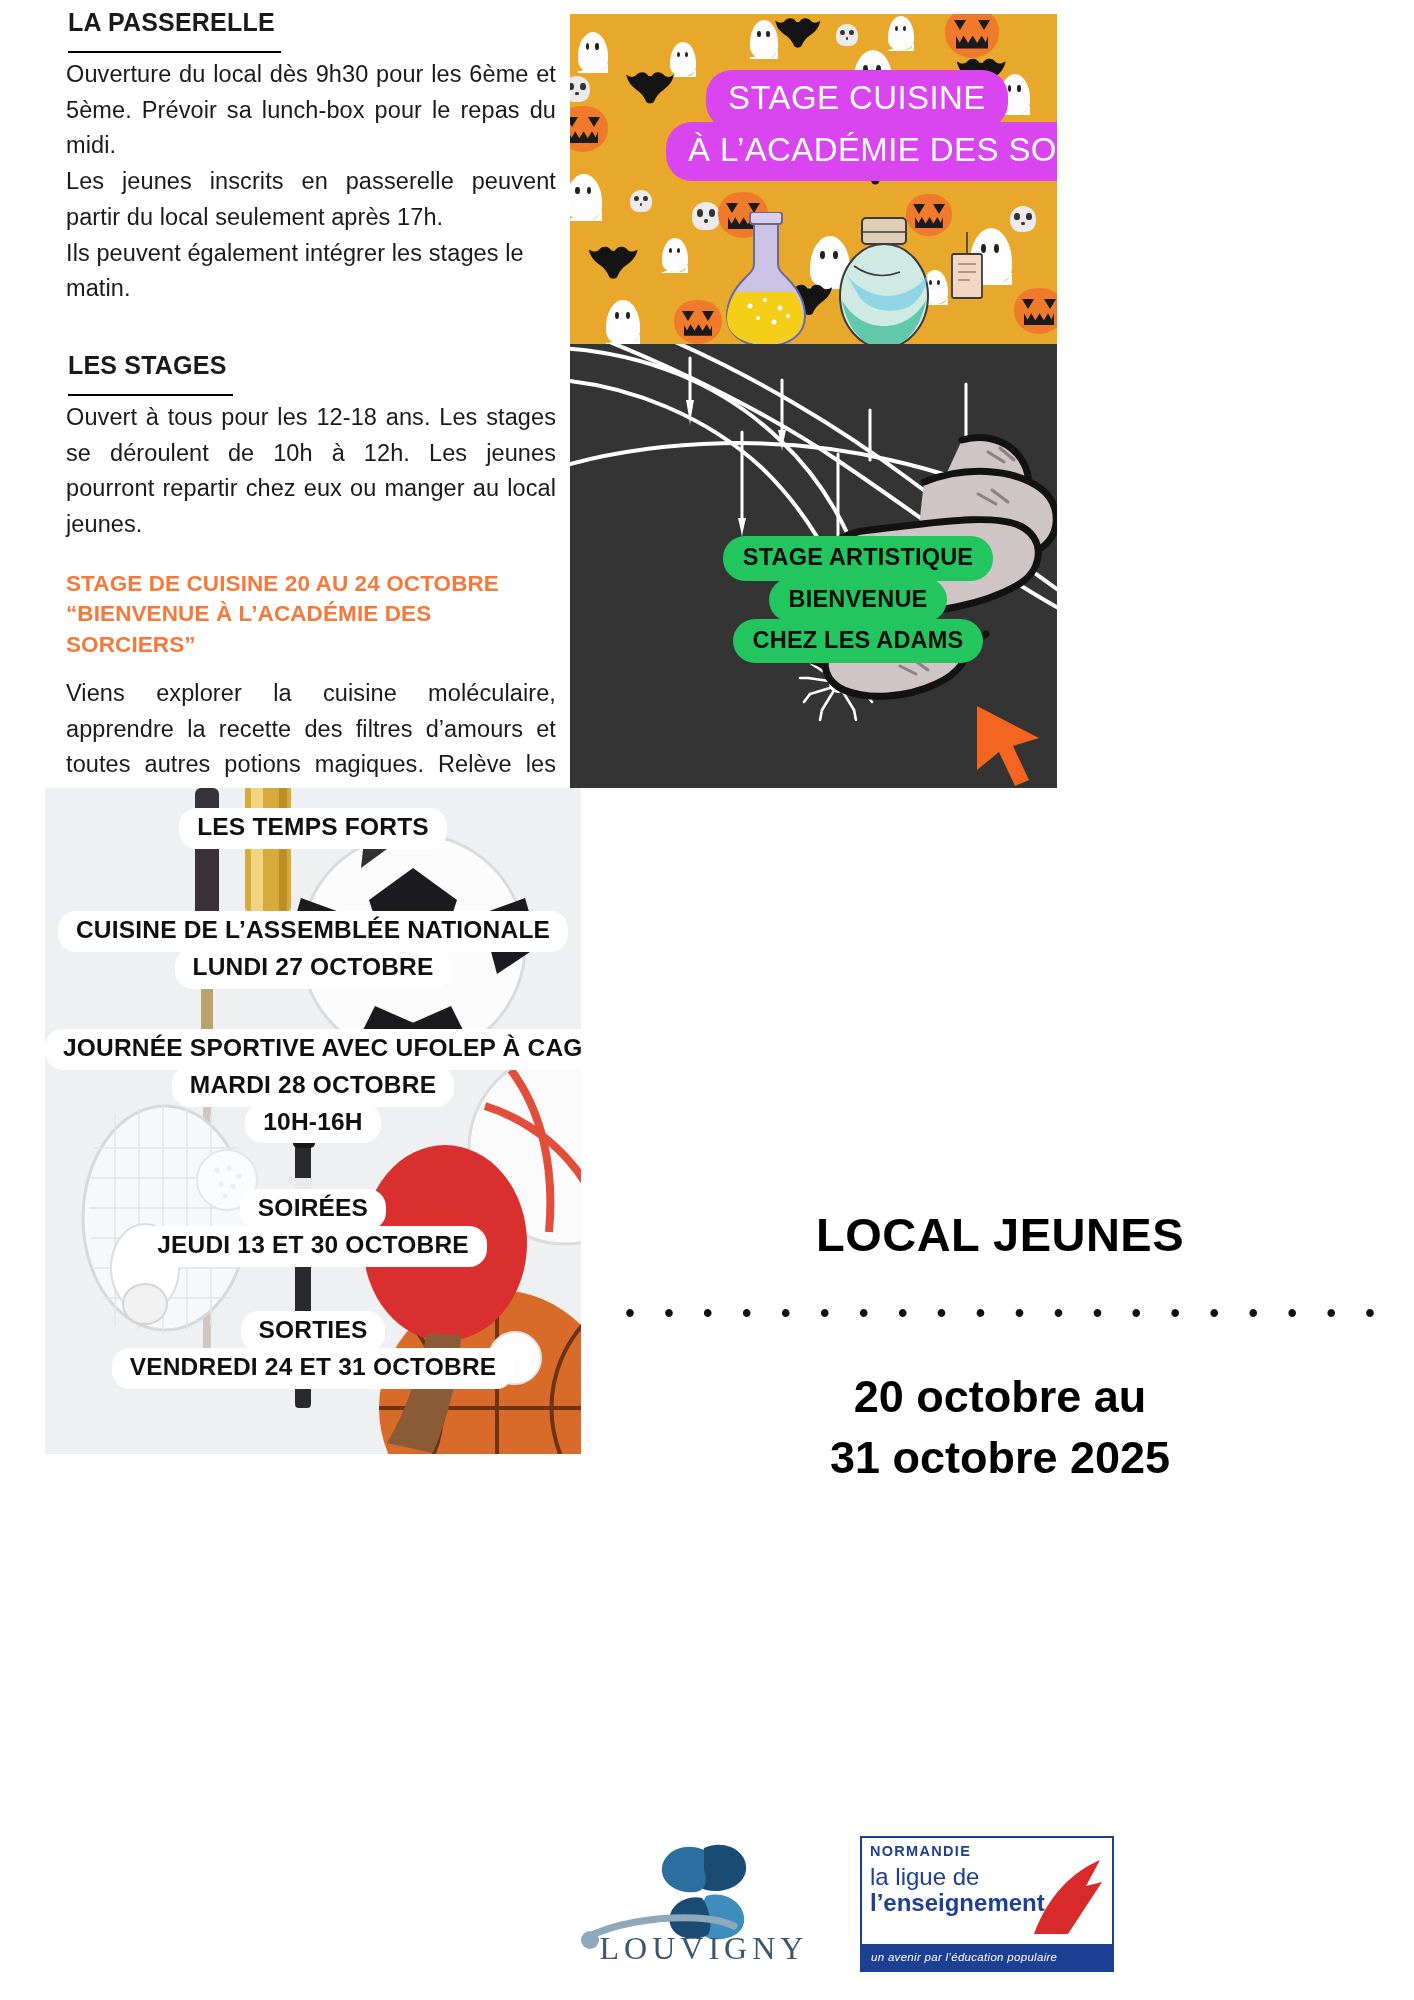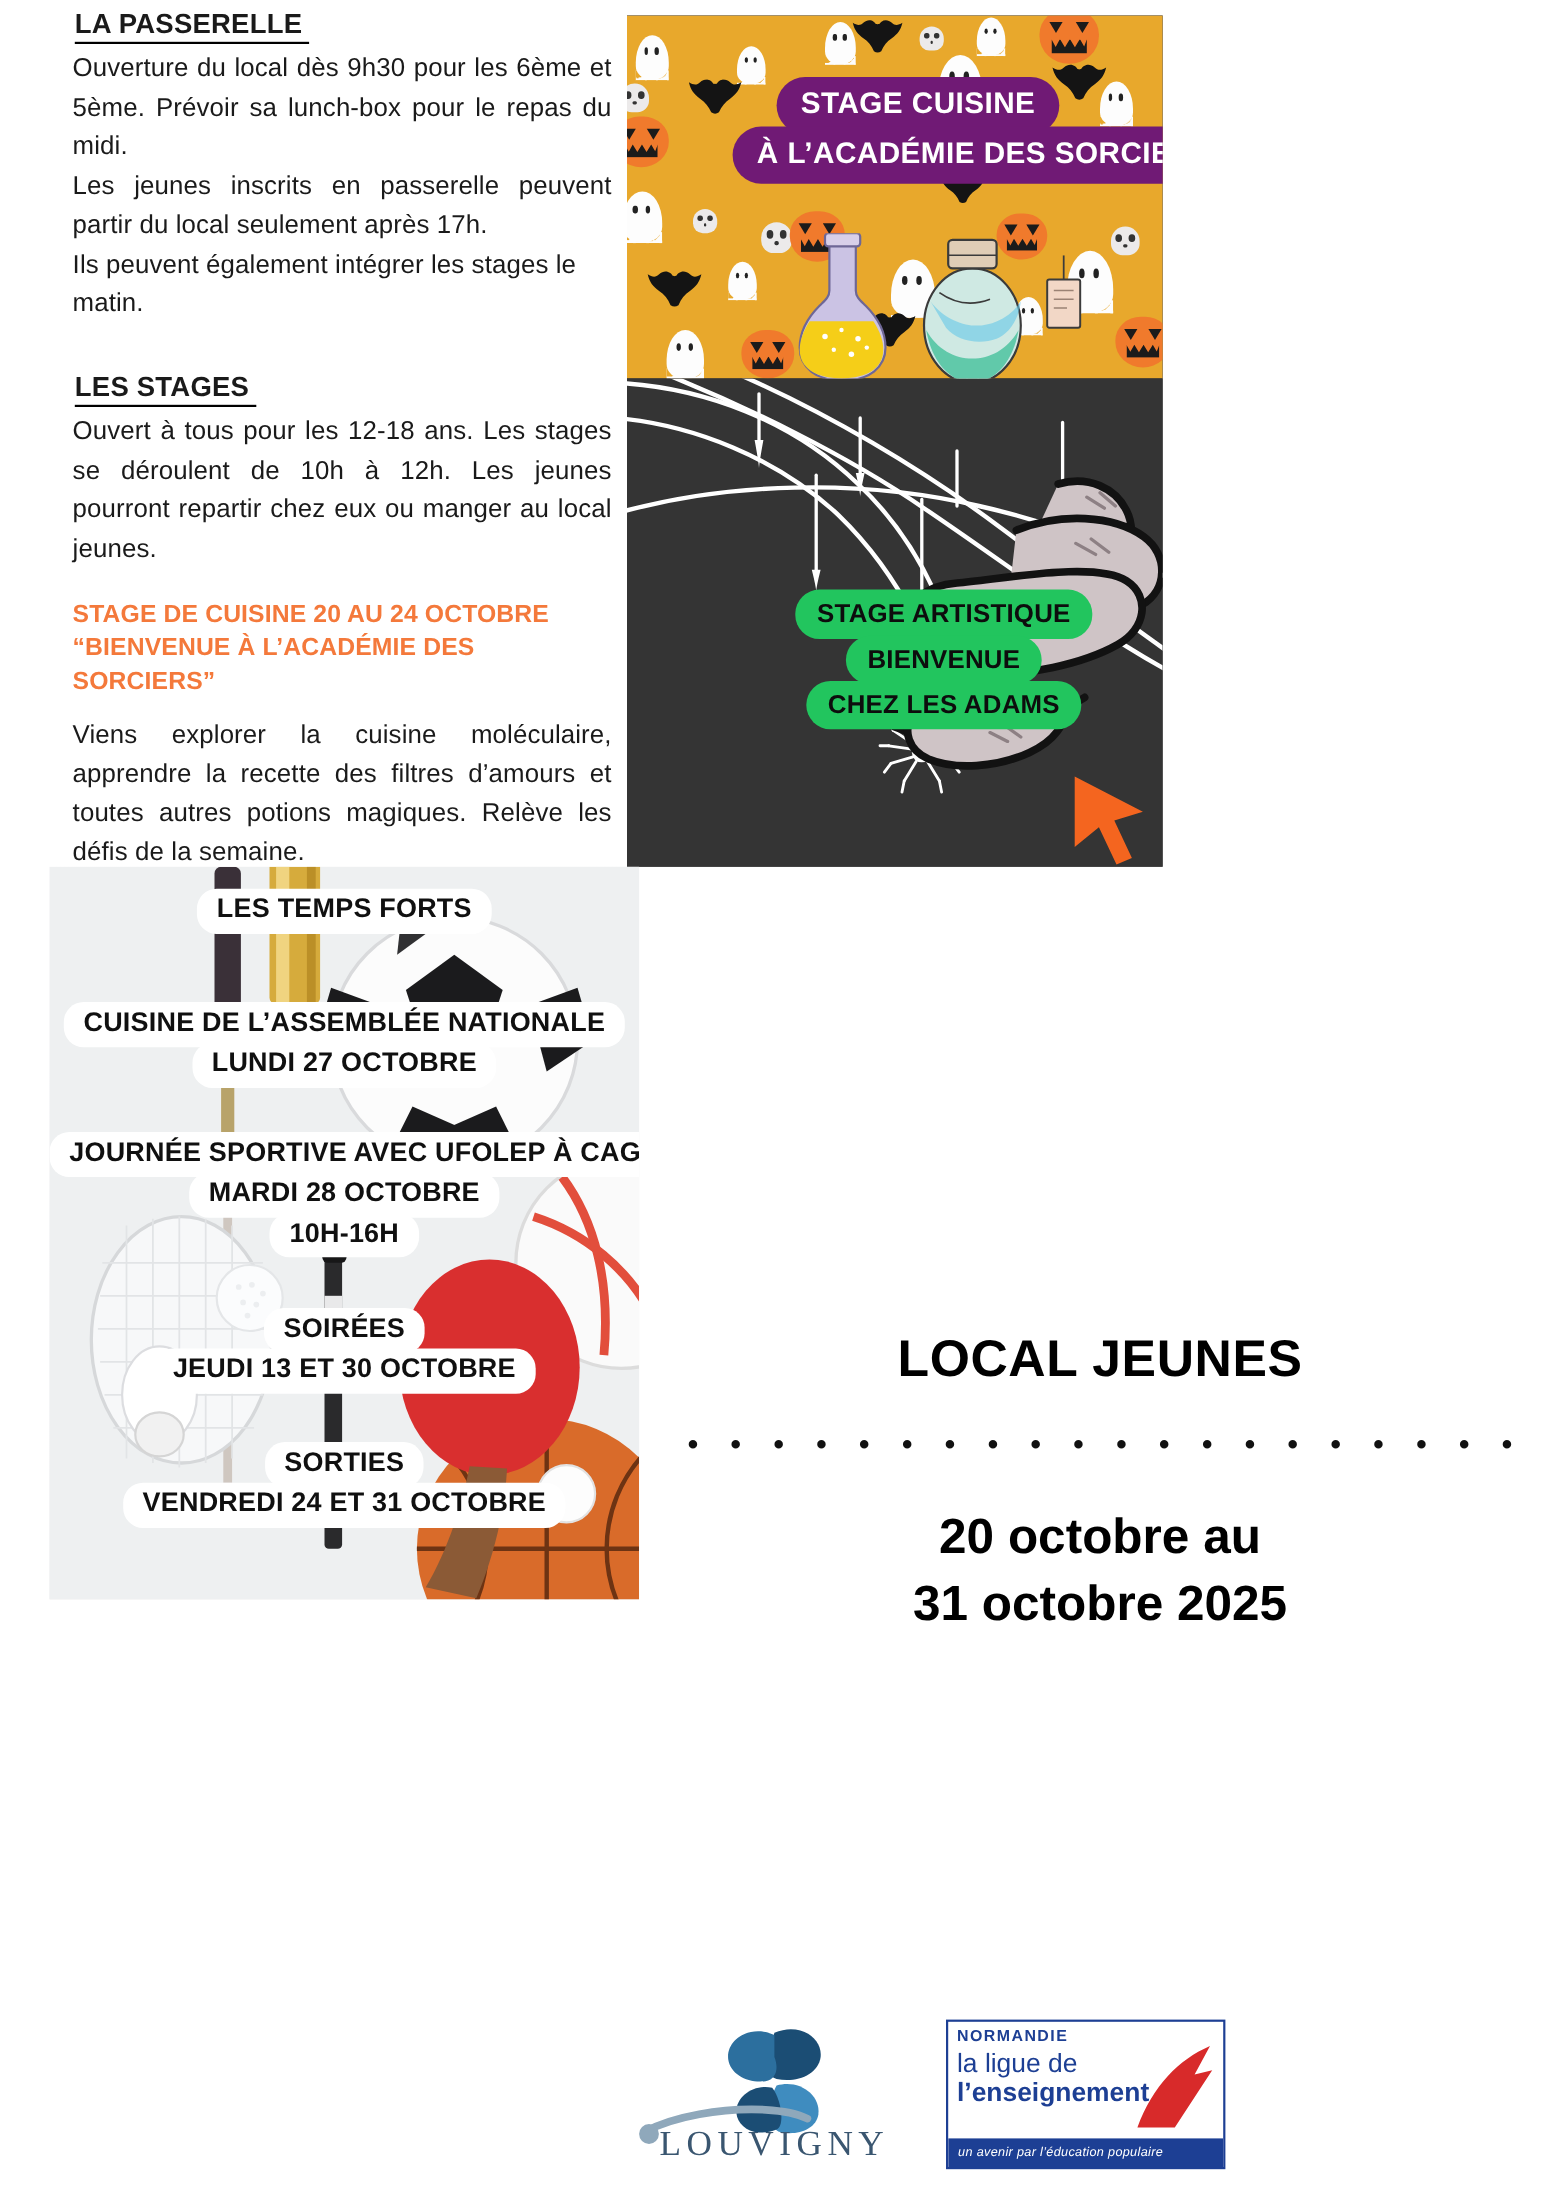--- a/index.html
+++ b/index.html
@@ -28,21 +28,21 @@
     left: 66px;
     top: 8px;
     width: 490px;
   }
   .sec-title {
     font-size: 25px;
     font-weight: bold;
     letter-spacing: .2px;
     display: inline-block;
     border-bottom: 2.5px solid #000;
-    padding-bottom: 1px;
+    padding-bottom: 14px;
     padding-right: 6px;
     margin: 0 0 4px 2px;
   }
   .body-txt {
     font-size: 23.5px;
     line-height: 1.52;
     text-align: justify;
     text-justify: inter-word;
     margin: 0;
     letter-spacing: .1px;
@@ -160,25 +160,25 @@
 
   
   .hw-title-wrap {
     position: absolute;
     left: 96px;
     top: 56px;
     width: 400px;
     z-index: 6;
   }
   .hw-pill {
-    background: #701a75;
+    background: #d946ef;
     color: #fff;
-    font-size: 27px;
+    font-size: 33px;
     letter-spacing: .4px;
-    font-weight: 700;
+    font-weight: 400;
     padding: 9px 22px 11px 22px;
     border-radius: 26px;
     display: inline-block;
     white-space: nowrap;
     line-height: 1.18;
   }
   .hw-pill.p1 { margin-left: 40px; }
   .hw-pill.p2 { margin-top: -7px; margin-left: 0; }
 
   

